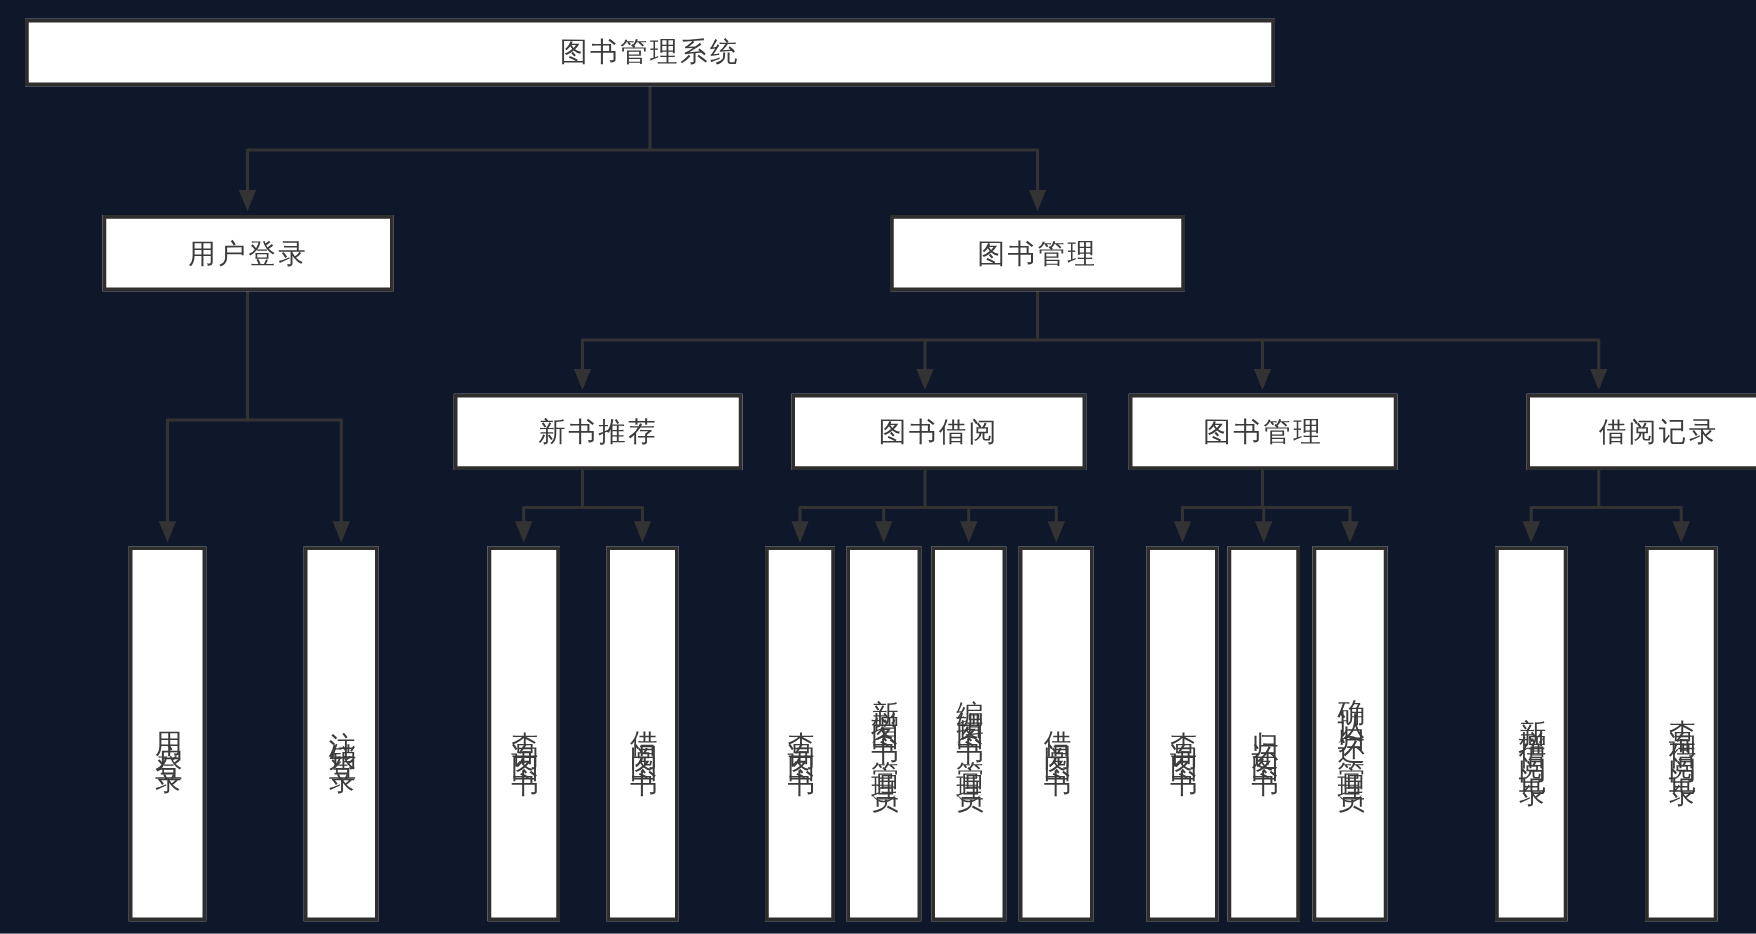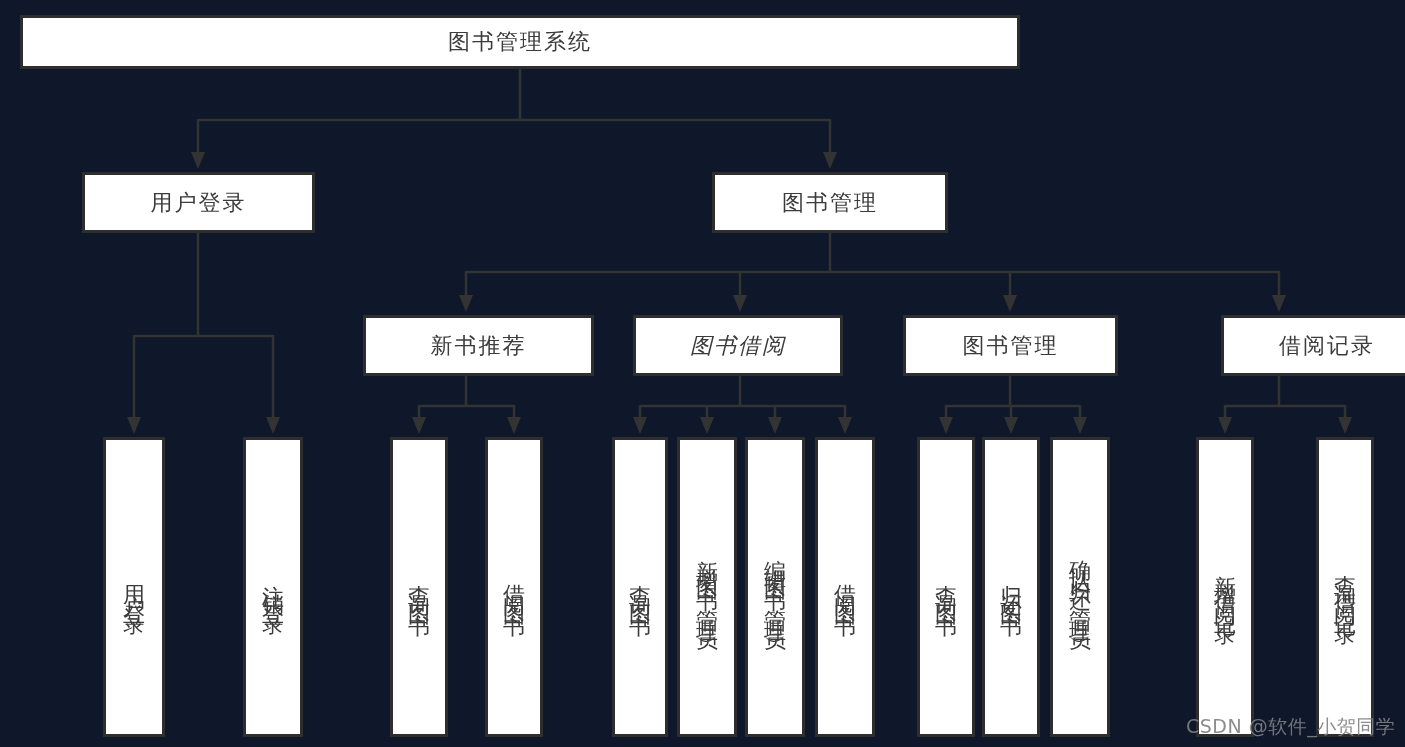--- a/index.html
+++ b/index.html
@@ -125,21 +125,21 @@
   <div class="node hbox" style="left:82px;top:172px;width:233px;">
     <span>用户登录</span>
   </div>
   <div class="node hbox" style="left:712px;top:172px;width:236px;">
     <span>图书管理</span>
   </div>
 
   <div class="node hbox" style="left:363px;top:315px;width:231px;">
     <span>新书推荐</span>
   </div>
-  <div class="node hbox" style="left:633px;top:315px;width:210px;font-style:italic;">
+  <div class="node hbox" style="left:633px;top:315px;width:236px;">
     <span>图书借阅</span>
   </div>
   <div class="node hbox" style="left:903px;top:315px;width:215px;">
     <span>图书管理</span>
   </div>
   <div class="node hbox" style="left:1173px;top:315px;width:212px;margin-left:48px;">
     <span>借阅记录</span>
   </div>
 
   <div class="node leaf" style="left:103px;width:62px;">
@@ -175,15 +175,14 @@
   <div class="node leaf" style="left:1050px;width:60px;">
     <span class="vtext">确认归还（管理员）</span>
   </div>
   <div class="node leaf" style="left:1196px;width:58px;">
     <span class="vtext">新增借阅记录</span>
   </div>
   <div class="node leaf" style="left:1316px;width:58px;">
     <span class="vtext">查询借阅记录</span>
   </div>
 
-  <div class="watermark">CSDN @软件_小贺同学</div>
 
 </div>
 
 </body></html>

